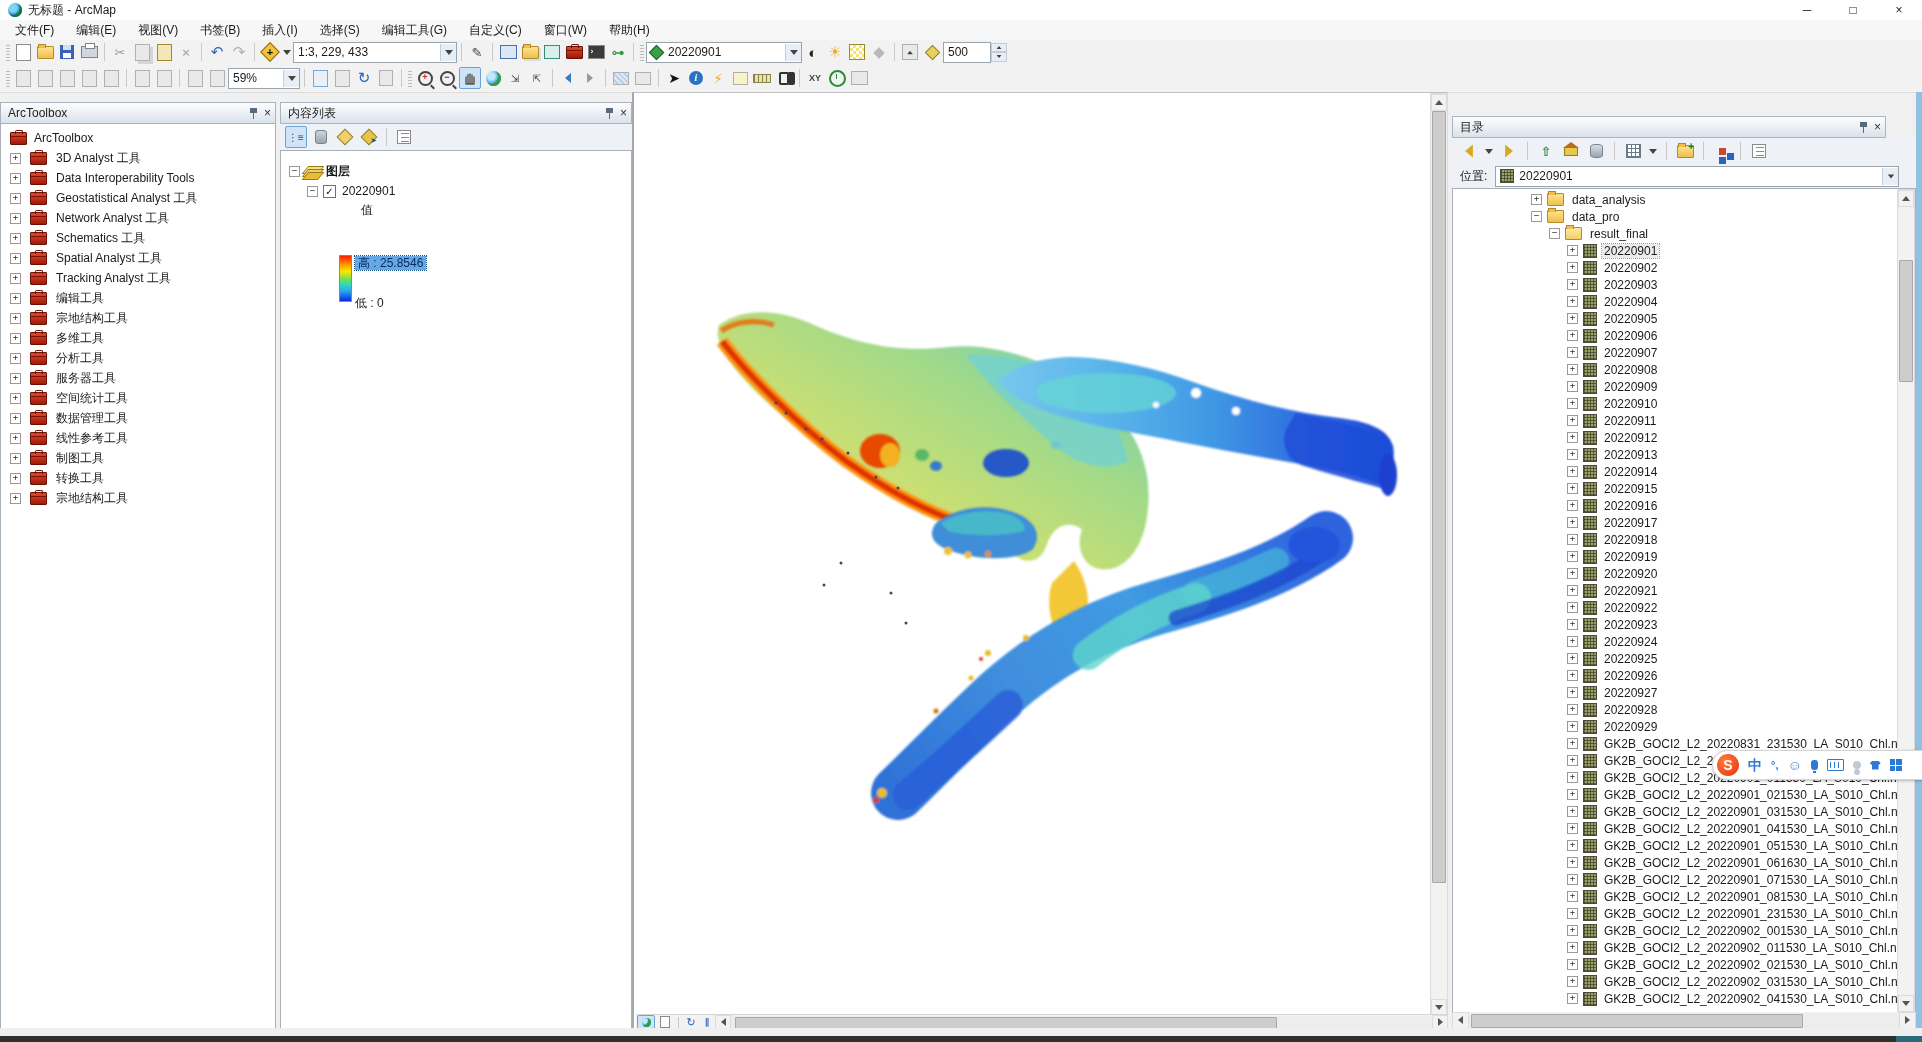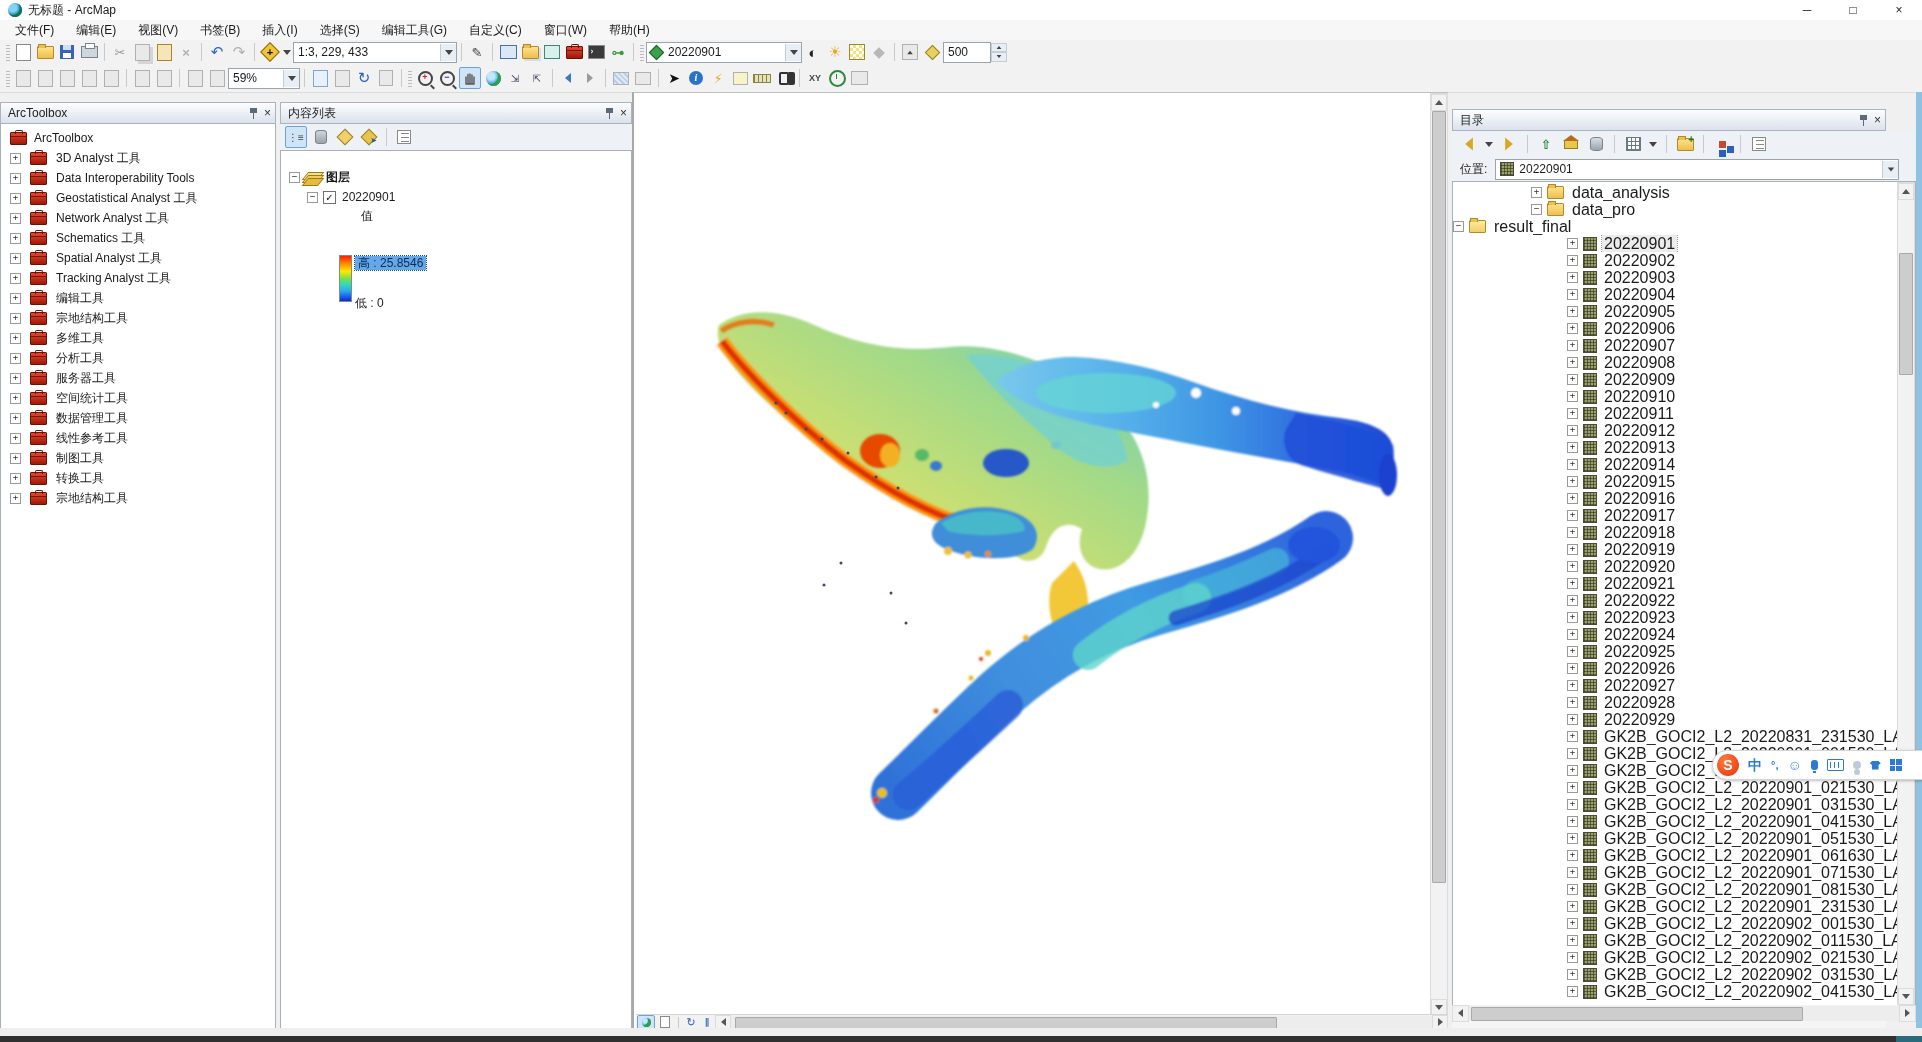--- a/index.html
+++ b/index.html
@@ -80,22 +80,22 @@
   
   .sb-track{background:#f2f2f2;border:1px solid #dcdcdc;position:absolute;}
   .sb-thumb{background:#cdcdcd;border:1px solid #a9a9a9;position:absolute;border-radius:1px;}
   .sb-btn{position:absolute;background:#f2f2f2;border:1px solid #dcdcdc;display:flex;align-items:center;justify-content:center;}
   .sb-btn .t{width:0;height:0;}
   .t-up{border-left:4px solid transparent;border-right:4px solid transparent;border-bottom:5px solid #555;}
   .t-dn{border-left:4px solid transparent;border-right:4px solid transparent;border-top:5px solid #555;}
   .t-lf{border-top:4px solid transparent;border-bottom:4px solid transparent;border-right:5px solid #555;}
   .t-rt{border-top:4px solid transparent;border-bottom:4px solid transparent;border-left:5px solid #555;}
   
-  .cat-row{display:flex;align-items:center;height:17px;font-size:16px;white-space:nowrap;overflow:hidden;}
-  .ind-a{padding-left:78px;} .ind-b{} .ind-c{padding-left:114px;}
+  .cat-row{display:flex;align-items:center;height:17px;font-size:12px;white-space:nowrap;overflow:hidden;}
+  .ind-a{padding-left:78px;} .ind-b{padding-left:96px;} .ind-c{padding-left:114px;}
   [data-name="catalog-raster-list"] div.cat-row:first-of-type .lbl{background:#ececec;outline:1px dotted #9a9a9a;}
   
   .atb-row{display:flex;align-items:center;height:20px;padding-left:9px;font-size:12px;white-space:nowrap;}
   
   .ramp{width:11px;height:45px;border:1px solid #888;
     background:linear-gradient(#ff1e00,#ff9c00 20%,#ffe800 34%,#7ce04a 50%,#2fd8c0 64%,#2aa8f0 78%,#0a28e0);}
   .hl-sel{background:#64a8e8;outline:1px dotted #1c4f8a;color:#0a2a5a;padding:0 3px;}
   
   .imebar{height:28px;background:#fff;border:1px solid #d5d5d5;border-radius:15px 0 0 15px;
      display:flex;align-items:center;gap:9px;padding:0 8px 0 4px;box-shadow:0 1px 3px rgba(0,0,0,.25);}
@@ -492,21 +492,21 @@
       <span class="ic" data-name="list-by-selection-icon">
           <span class="diamond" style="background:#e8c44a;border:1px solid #9a8030;width:10px;height:10px"></span>
           <span style="position:absolute;right:2px;bottom:2px;font-size:8px;color:#1a5a9a">➤</span>
         </span>
       <span class="sep" data-name="toolbar-separator"></span>
       <span class="ic" data-name="toc-options-icon">
           <span style="width:12px;height:12px;border:1px solid #8a8a8a;background:repeating-linear-gradient(0deg,#8a8a8a 0 1px,transparent 1px 4px) 3px 2px/8px 9px no-repeat,#fff"></span>
         </span>
     </div>
     <div class="whitebox" style="position:absolute;left:0;top:48px;width:350px;height:878px;overflow:hidden">
-      <div class="trow" style="margin:18px 0 0 8px" data-name="toc-layers-group">
+      <div class="trow" style="margin:12px 0 0 8px" data-name="toc-layers-group">
         <span class="exp minus" data-name="collapse-minus-icon"></span>
         <span class="layersic" data-name="layers-icon">
             <i></i>
             <i></i>
             <i></i>
           </span>
         <span style="font-weight:bold" data-name="toc-layers-label">图层</span>
       </div>
       <div class="trow" style="margin:4px 0 0 26px" data-name="toc-layer-row">
         <span class="exp minus" data-name="collapse-minus-icon"></span>
@@ -645,21 +645,21 @@
         </span>
       <span style="flex:1;height:13px;background:#ededed;position:relative" data-name="map-horizontal-scrollbar">
         <span class="sb-thumb" style="left:4px;top:1px;height:10px;width:540px" data-name="map-hscroll-thumb"></span>
       </span>
       <span class="sb-btn" style="position:static;width:14px;height:13px" data-name="scroll-right-icon">
           <span class="t t-rt"></span>
         </span>
     </div>
   </div>
 
-  <div class="abs" style="left:1452px;top:109px;width:434px;height:926px;background:#f4f5f7" data-name="catalog-panel">
+  <div class="abs" style="left:1452px;top:116px;width:434px;height:926px;background:#f4f5f7" data-name="catalog-panel">
     <div class="panel-title" data-name="catalog-panel-titlebar">
       <span data-name="catalog-panel-title">目录</span>
       <span class="ptbtns">
         <span class="pin" data-name="pin-icon"></span>
         <span class="xbtn" data-name="close-icon">×</span>
       </span>
     </div>
 
     <div class="flexrow" style="position:absolute;left:0;top:22px;width:464px;height:26px;padding-left:6px;gap:3px;background:#eef1f5">
       <span class="ic" data-name="back-icon">

